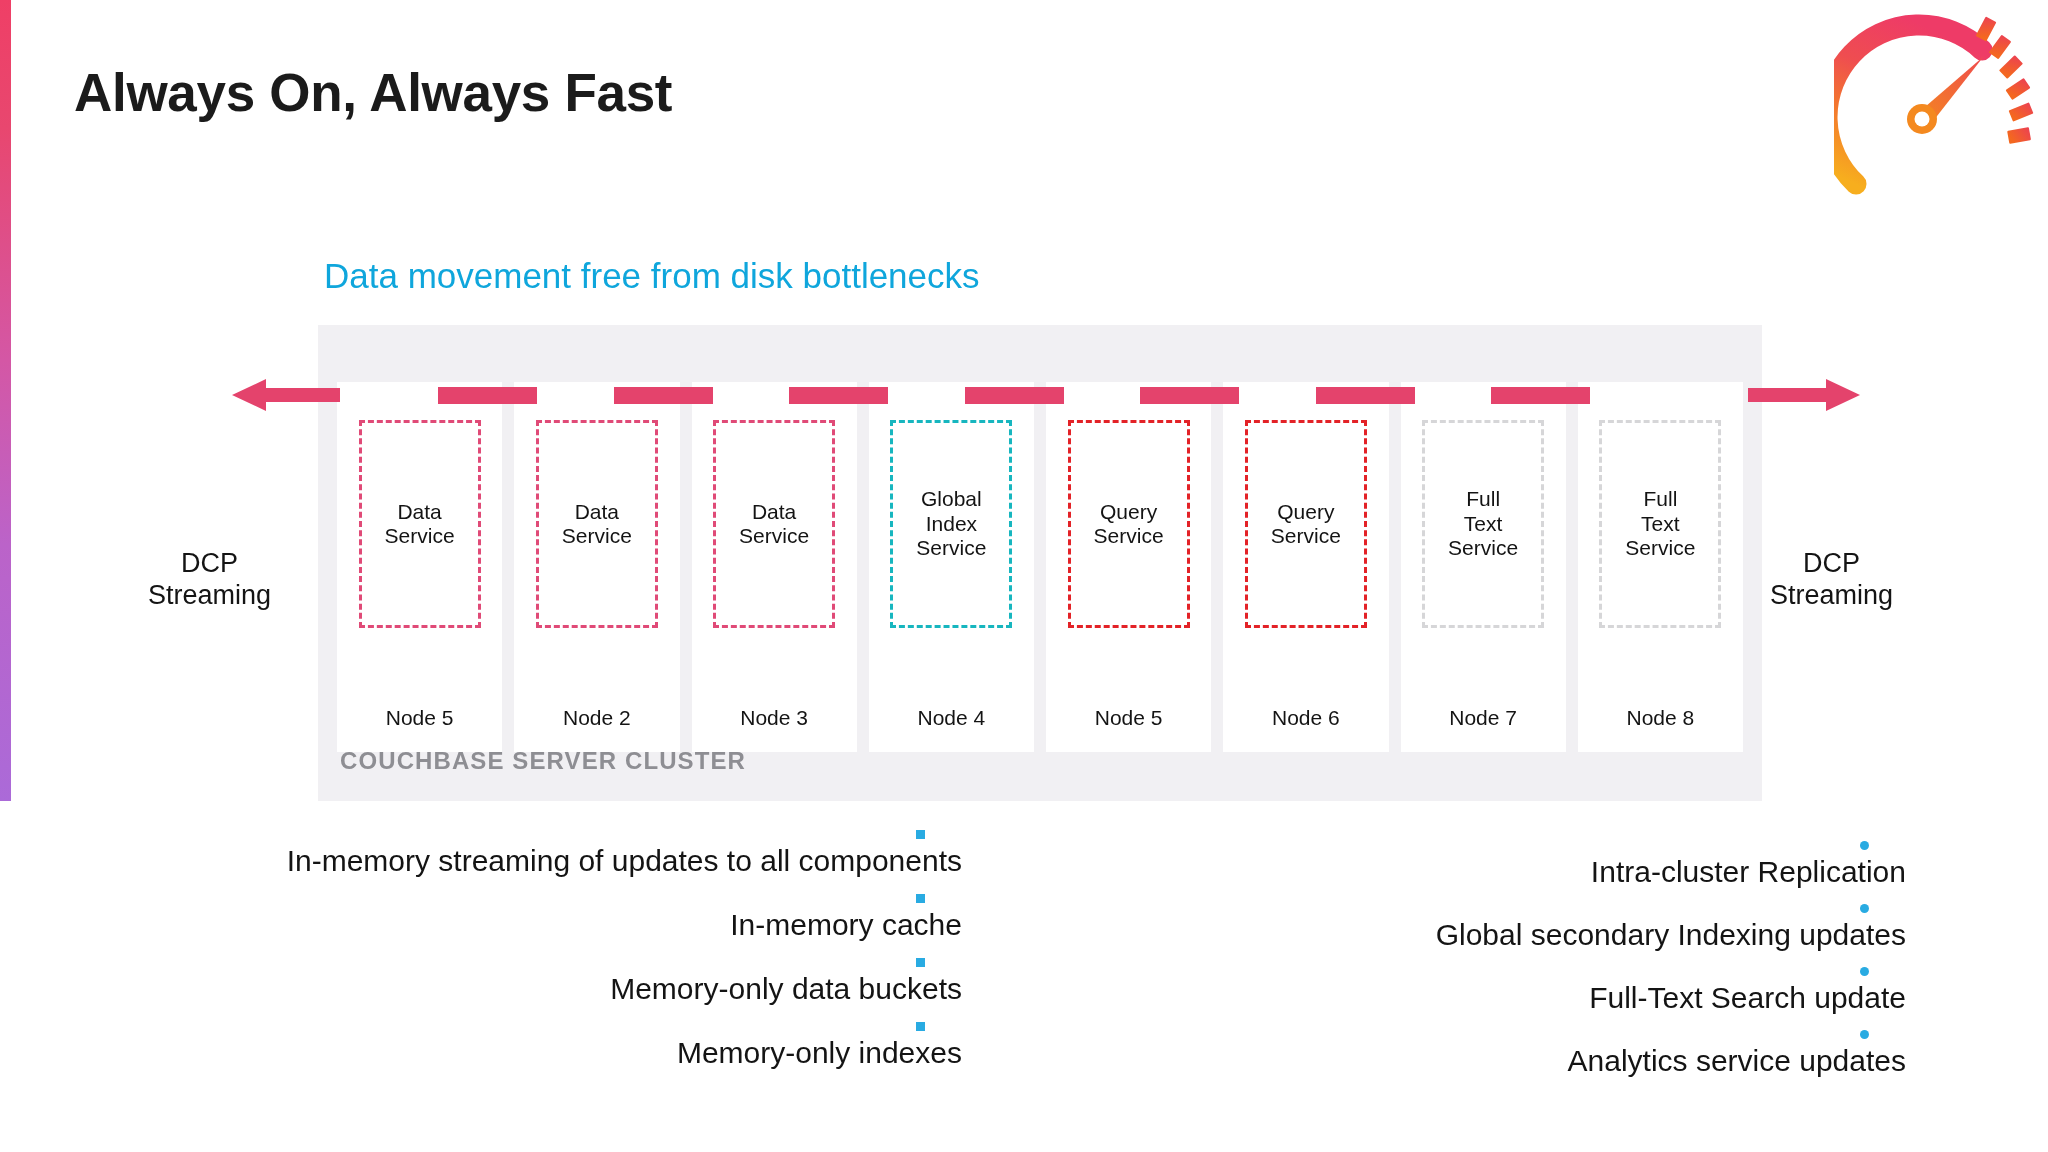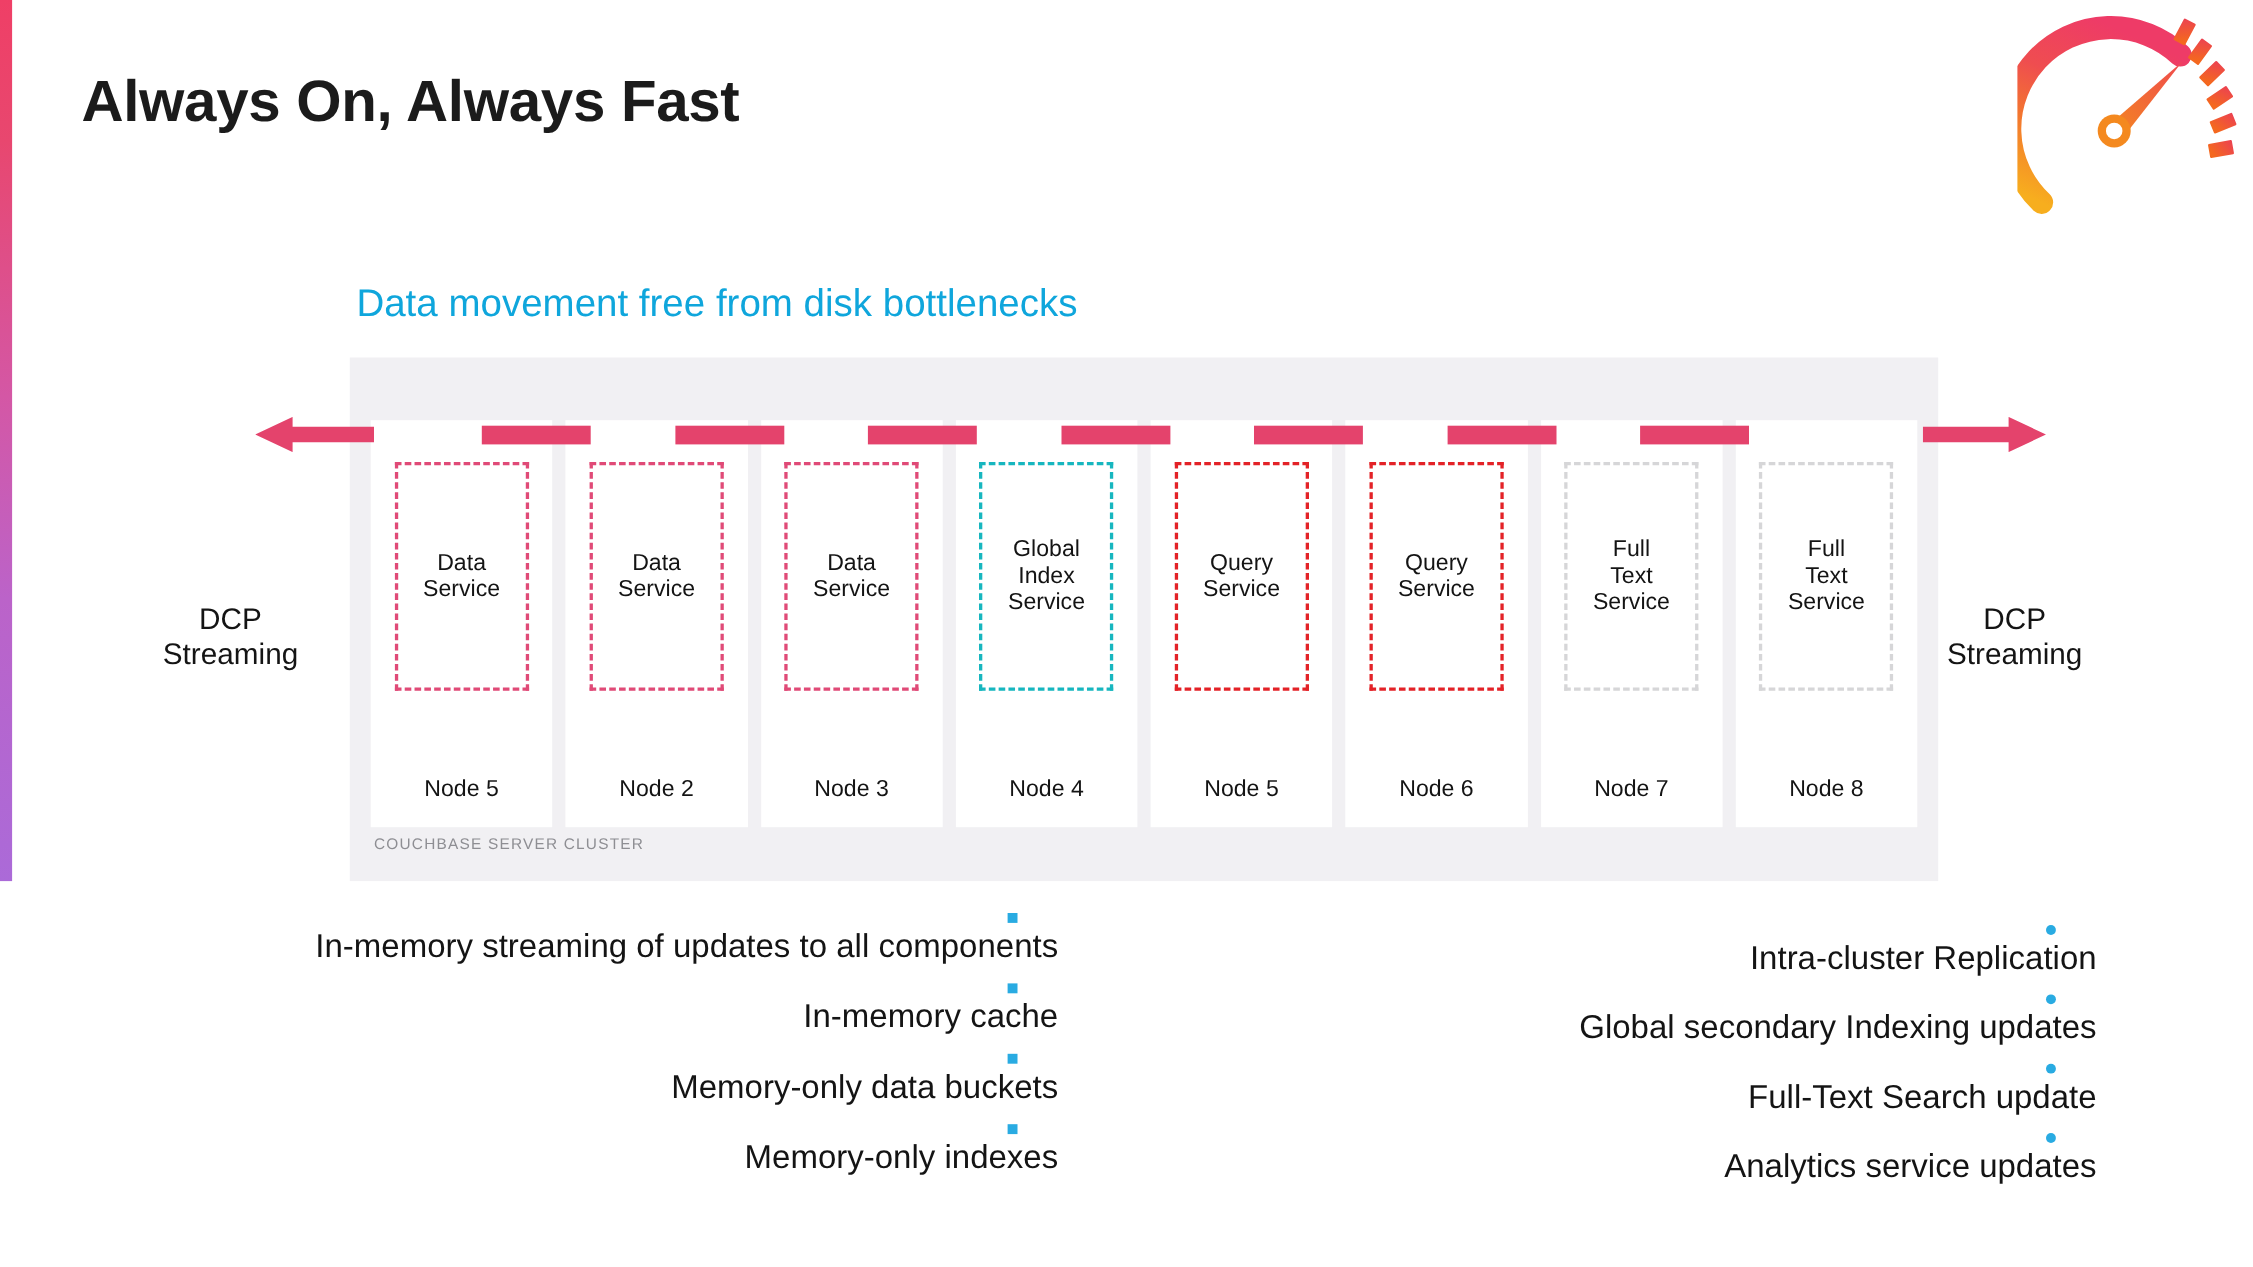--- a/index.html
+++ b/index.html
@@ -63,22 +63,22 @@
     left: 318px;
     top: 325px;
     width: 1444px;
     height: 476px;
     background: #f1f0f3;
   }
   .cluster-footer {
     position: absolute;
     left: 22px;
     bottom: 26px;
-    font-size: 14px;
-    font-weight: normal;
+    font-size: 24px;
+    font-weight: bold;
     color: #8e8e93;
     letter-spacing: 1.1px;
     white-space: nowrap;
   }
 
   
   .node-strip {
     position: absolute;
     left: 19px;
     top: 33px;

